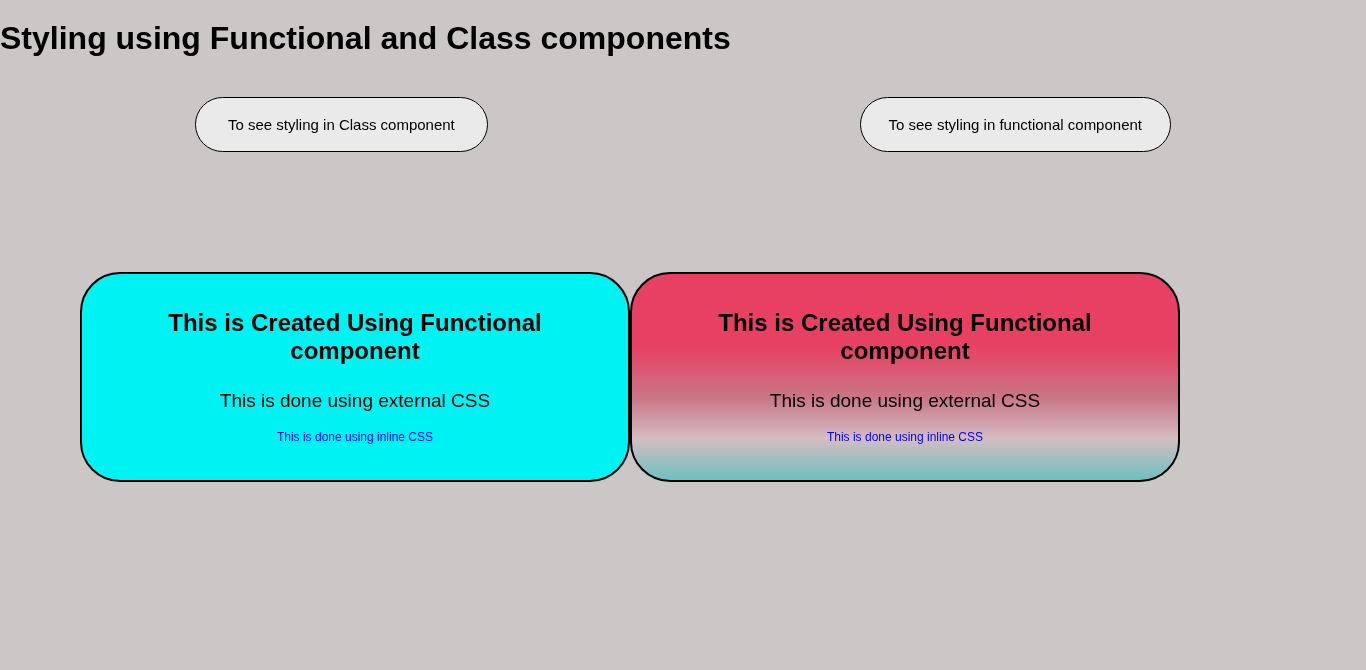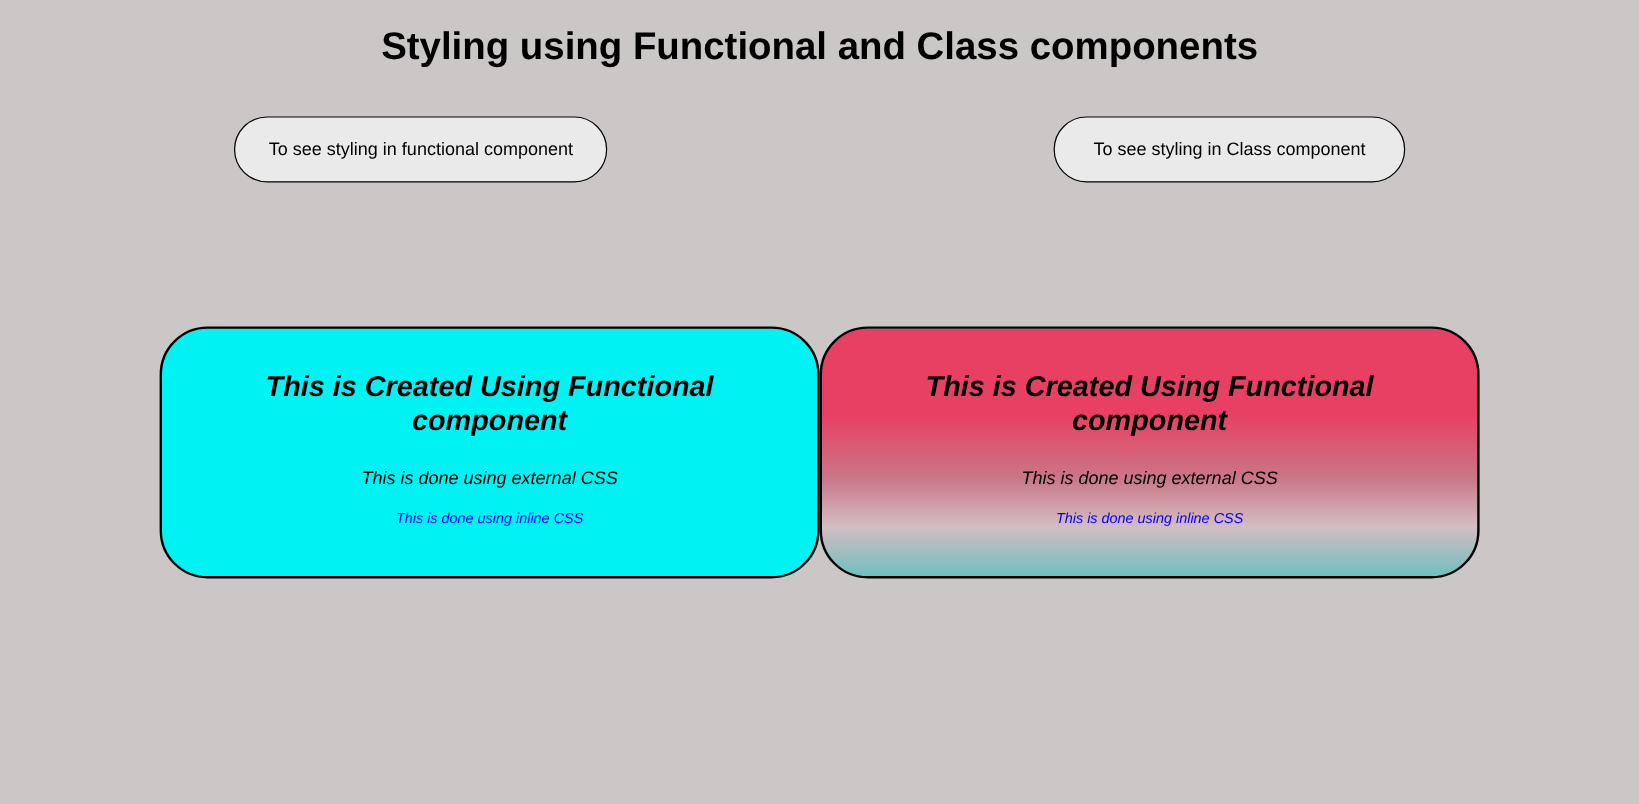--- a/index.html
+++ b/index.html
@@ -10,21 +10,20 @@
     
     body {
       font-family: 'Segoe UI', Tahoma, Geneva, Verdana, sans-serif;
       background-color: #cbc7c7;
       width: 1366px;
       height: 670px;
       overflow: hidden;
     }
     
     .page-title {
-      text-align: center;
       font-size: 32px;
       font-weight: 700;
       color: #000;
       padding-top: 20px;
       padding-bottom: 40px;
     }
     
     .buttons-row {
       display: flex;
       justify-content: space-between;
@@ -42,23 +41,22 @@
       cursor: pointer;
       color: #000;
     }
     
     .pill-button-right {
       padding: 18px 32px;
     }
     
     .cards-row {
       display: flex;
-      justify-content: center;
+      justify-content: flex-start;
       padding: 0 80px;
-      font-style: italic;
     }
     
     .card {
       width: 550px;
       height: 210px;
       border: 2px solid #000;
       border-radius: 40px;
       text-align: center;
       padding: 35px 20px;
     }
@@ -72,38 +70,38 @@
     }
     
     .card-title {
       font-size: 24px;
       font-weight: 700;
       color: #000;
       margin-bottom: 25px;
     }
     
     .card-text-external {
-      font-size: 15px;
+      font-size: 19px;
       color: #000;
       margin-bottom: 18px;
     }
     
     .card-text-inline {
       font-size: 12px;
       color: #0000ff;
     }
   </style>
 </head>
 <body>
 
 <h1 class="page-title">Styling using Functional and Class components</h1>
 
 <div class="buttons-row">
+  <button class="pill-button pill-button-right">To see styling in Class component</button>
   <button class="pill-button">To see styling in functional component</button>
-  <button class="pill-button pill-button-right">To see styling in Class component</button>
 </div>
 
 <div class="cards-row">
   <div class="card card-left">
     <h2 class="card-title">This is Created Using Functional component</h2>
     <p class="card-text-external">This is done using external CSS</p>
     <p class="card-text-inline">This is done using inline CSS</p>
   </div>
 
   <div class="card card-right">

